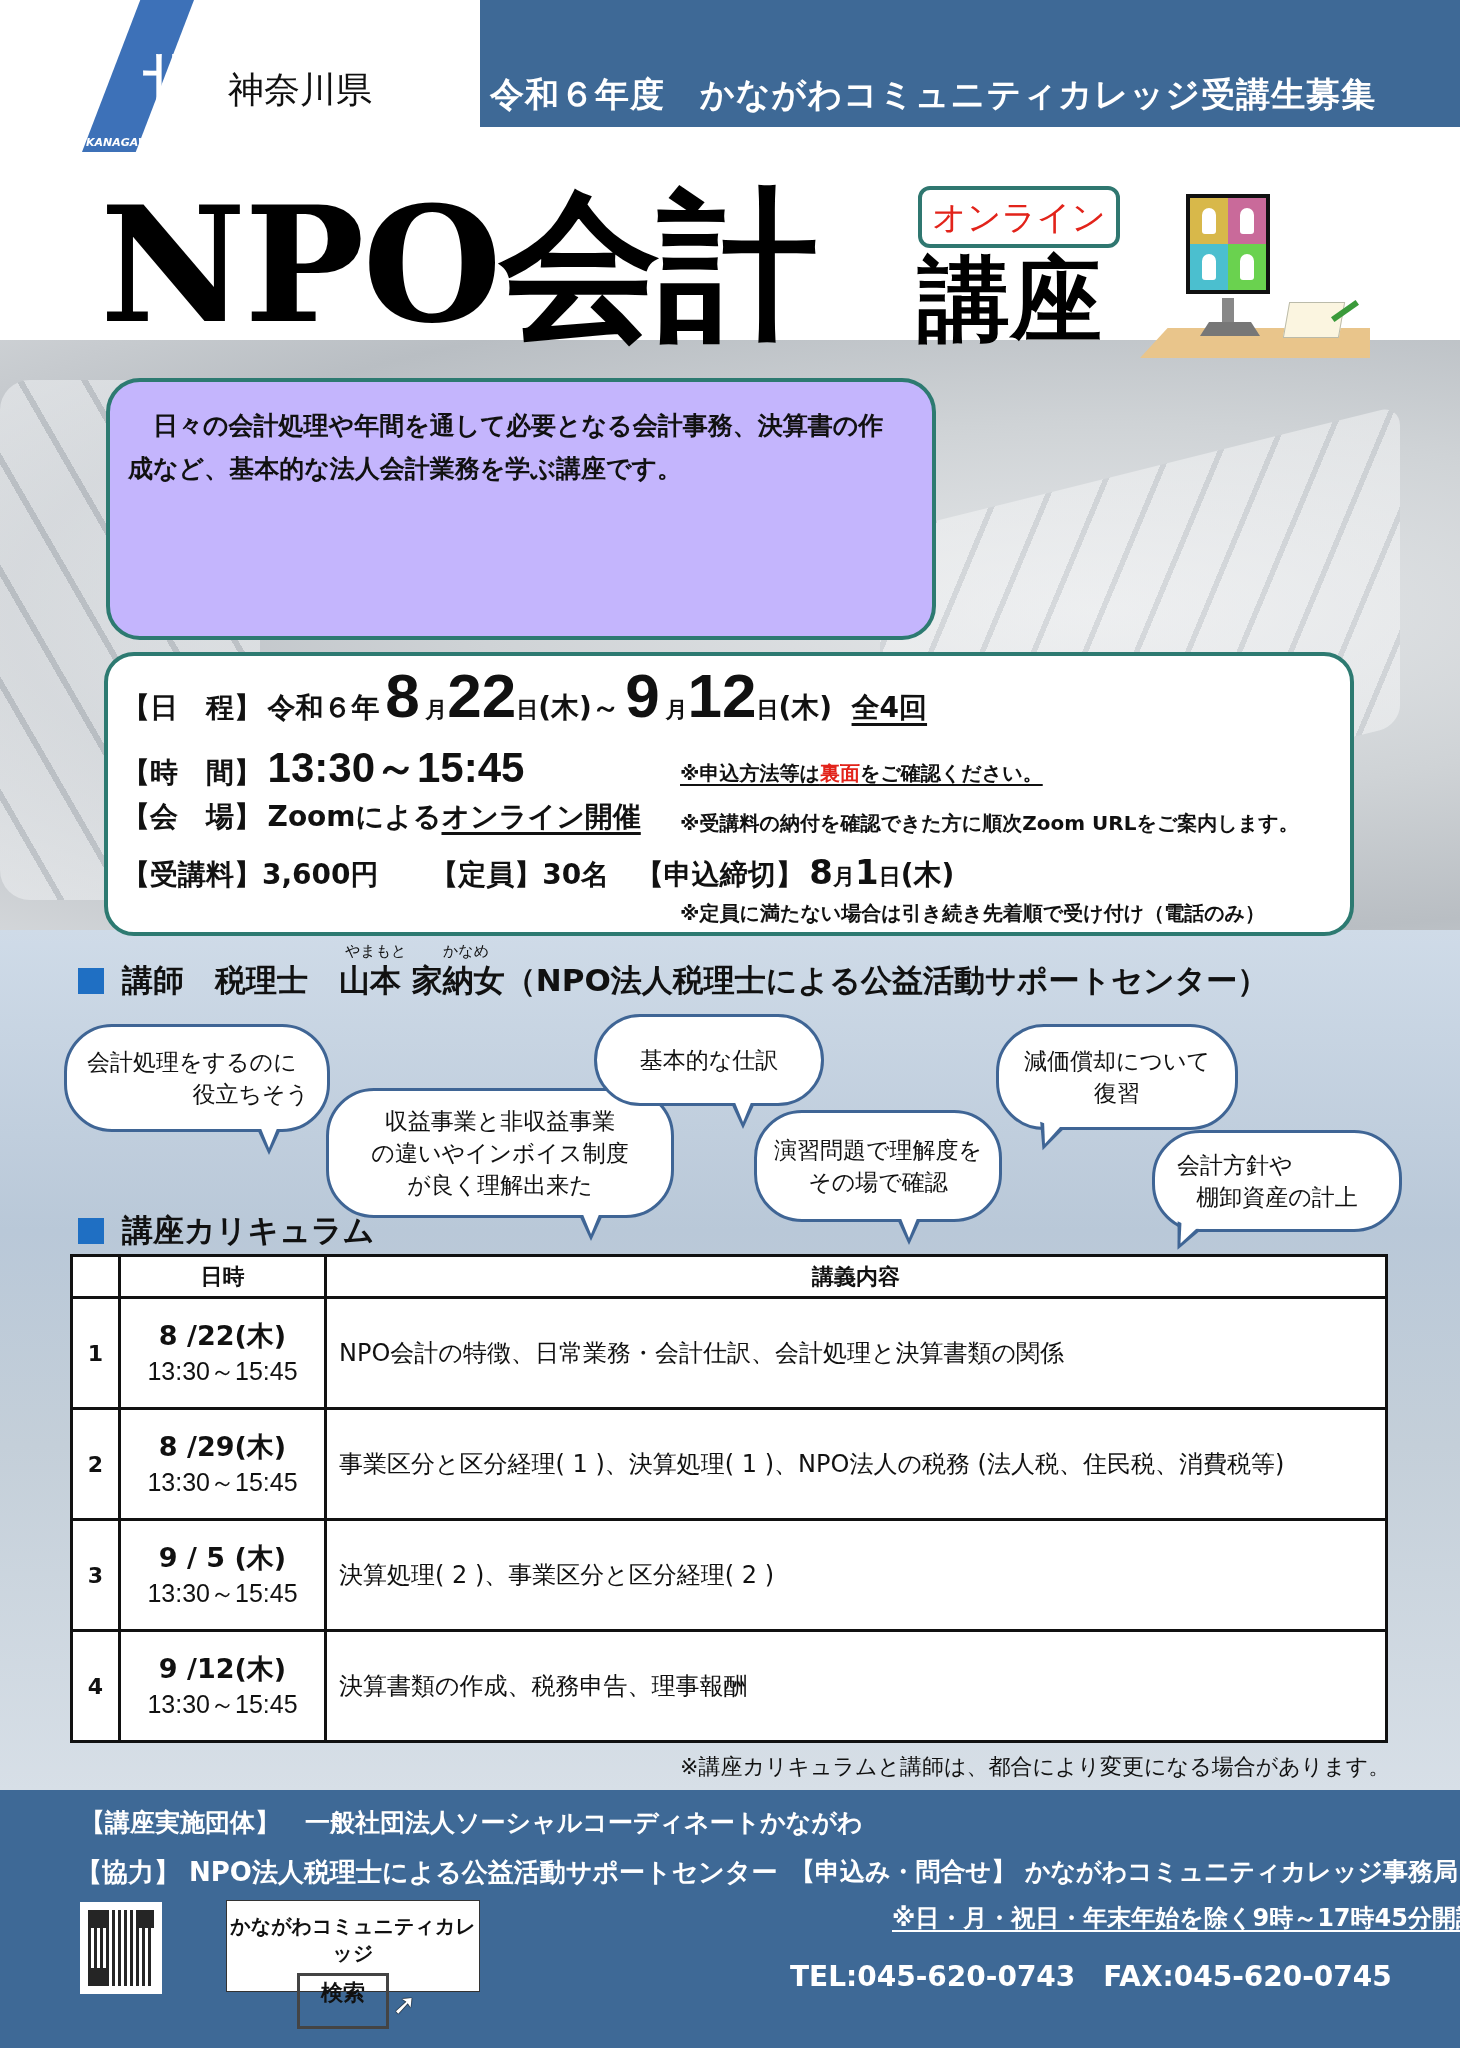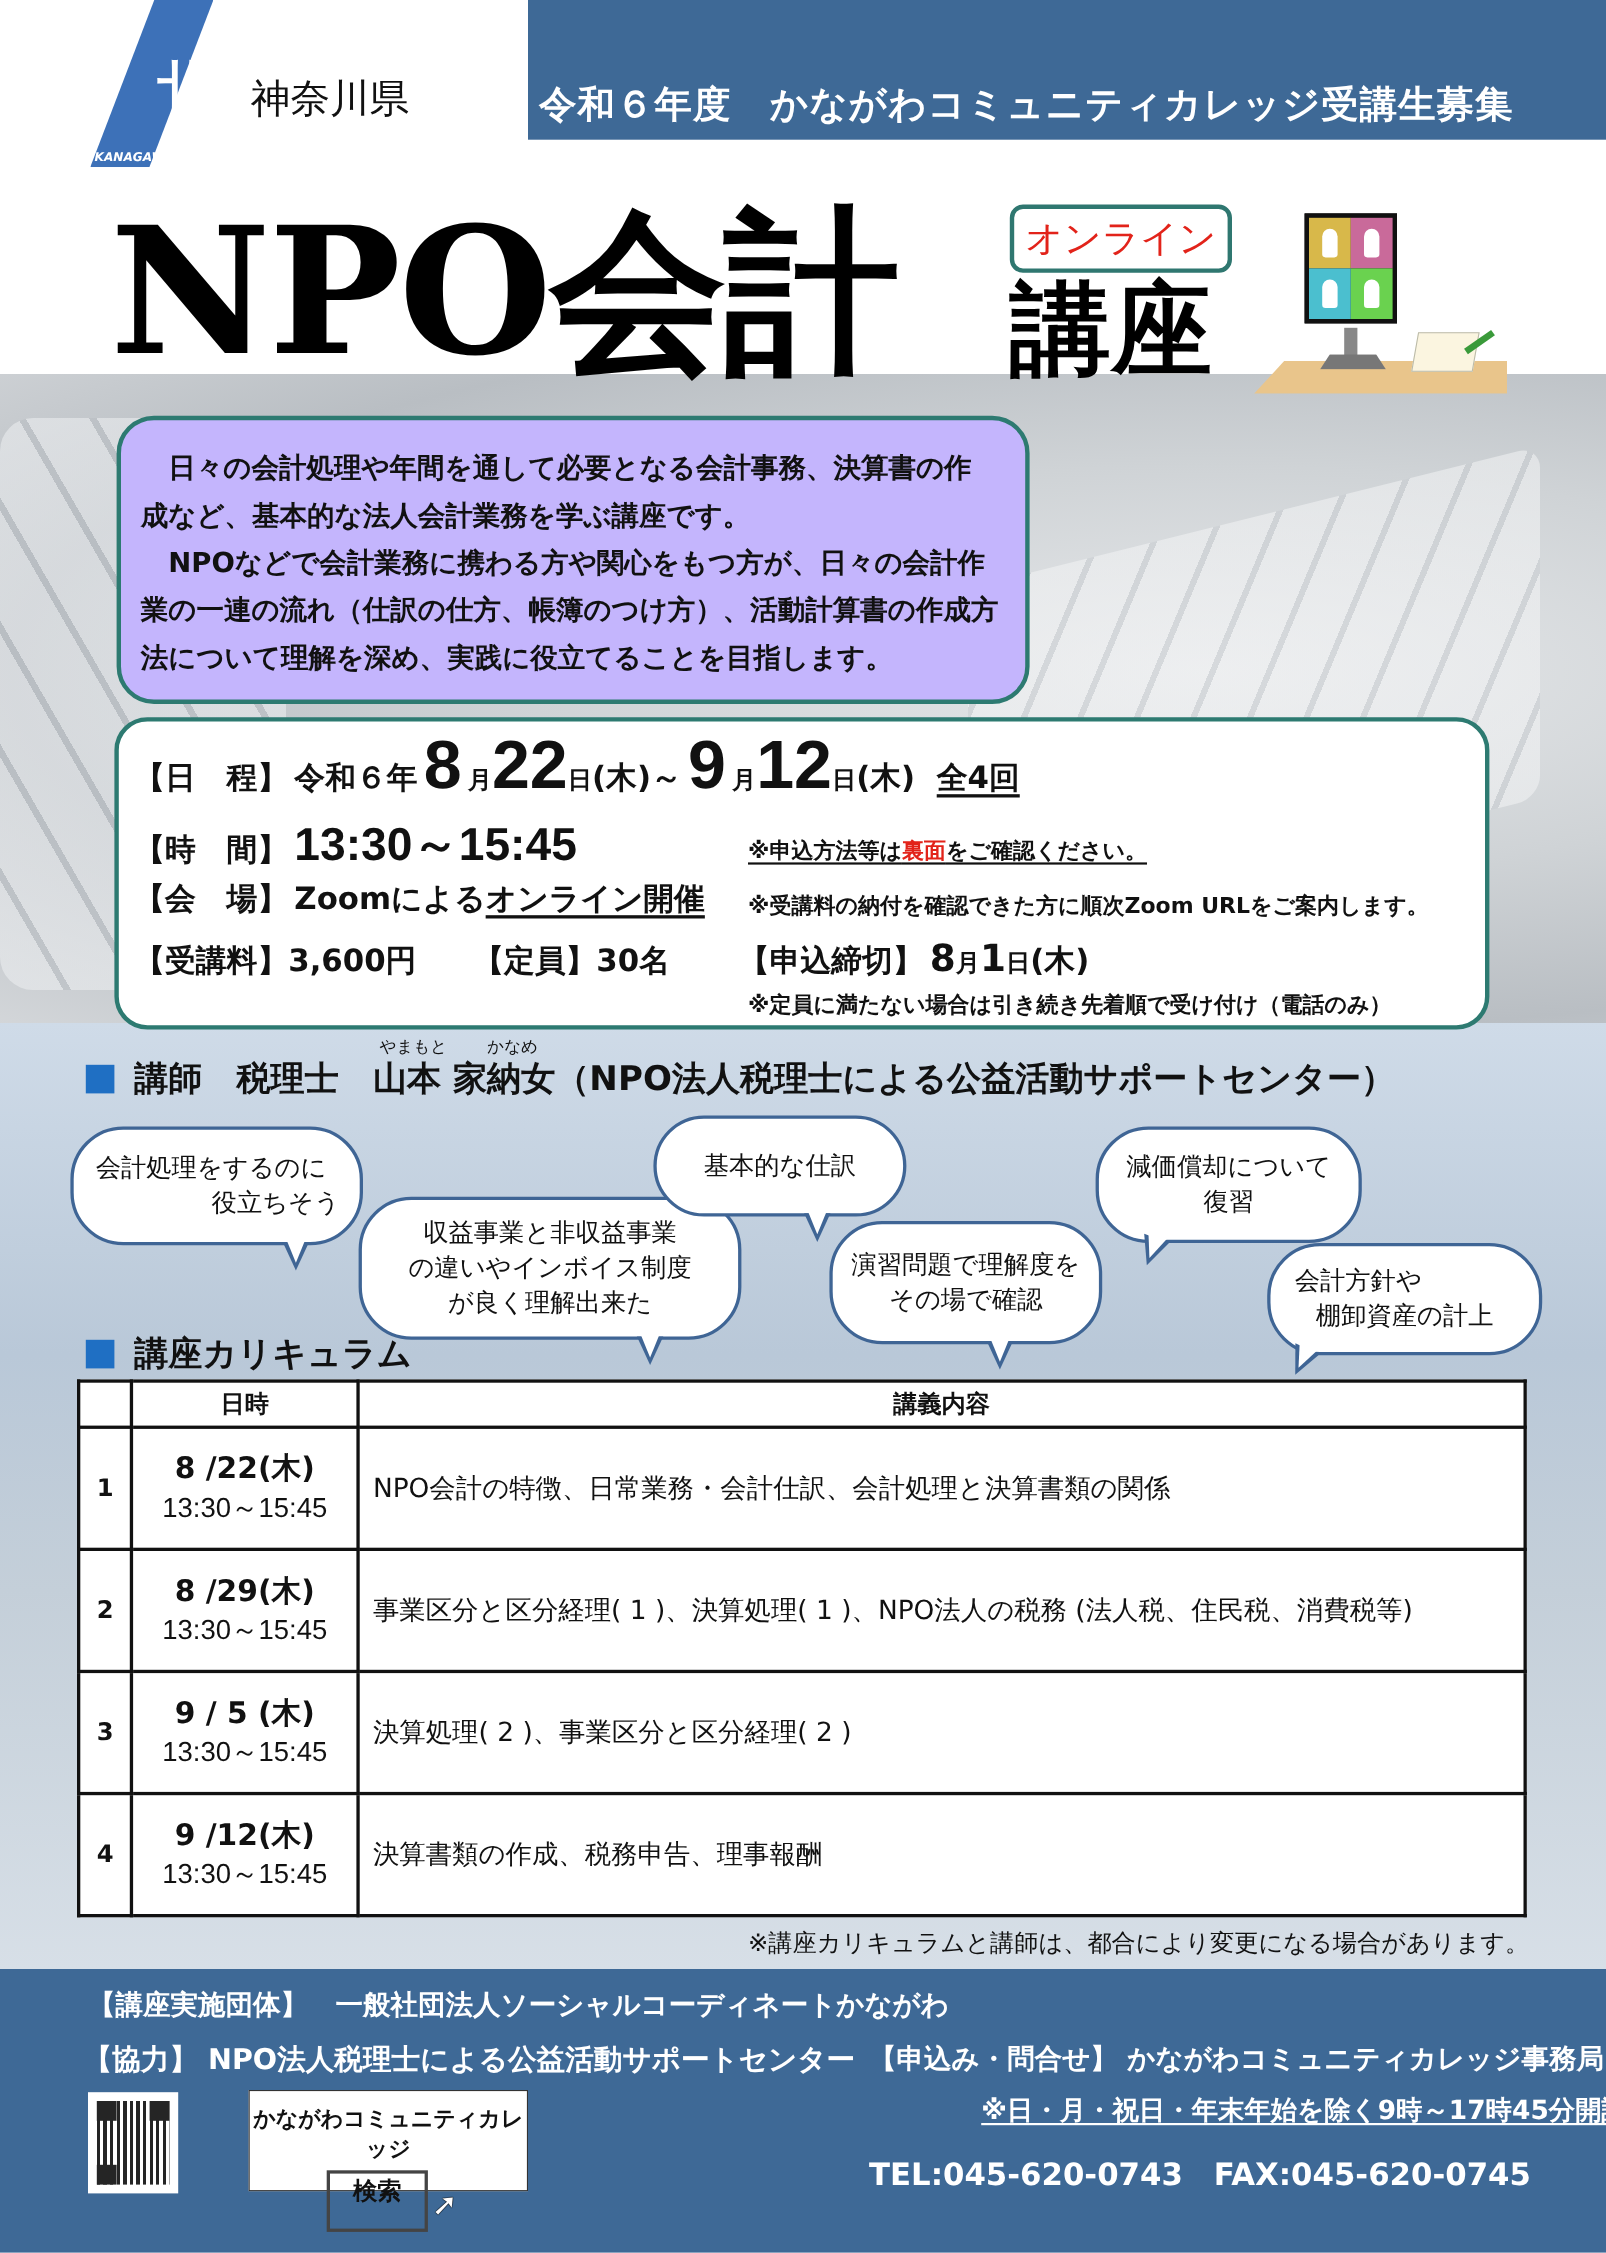--- a/index.html
+++ b/index.html
@@ -210,21 +210,20 @@
     <div class="q" style="background:#6ad24f"></div>
   </div>
   <div class="stand"></div>
   <div class="base"></div>
   <div class="book"></div>
   <div class="pencil"></div>
 </div>
 
 <div class="abs desc-box">
   <p>　日々の会計処理や年間を通して必要となる会計事務、決算書の作成など、基本的な法人会計業務を学ぶ講座です。</p>
-  <p>　NPOなどで会計業務に携わる方や関心をもつ方が、日々の会計作業の一連の流れ（仕訳の仕方、帳簿のつけ方）、活動計算書の作成方法について理解を深め、実践に役立てることを目指します。</p>
 </div>
 
 <div class="abs sched-box">
   <div class="sched-line" style="left:14px; top:4px;">
     <span class="lbl">【日　程】</span>
     <span class="lbl">令和６年</span>
     <span class="big-num">8</span>
     <span class="sm-txt">月</span><span class="big-num">22</span><span class="sm-txt">日</span><span class="mid-txt">(木)</span><span class="mid-txt">～</span>
     <span class="big-num">9</span>
     <span class="sm-txt">月</span><span class="big-num">12</span><span class="sm-txt">日</span><span class="mid-txt">(木)</span>
@@ -241,21 +240,21 @@
 
   <div class="sched-line note" style="left:572px; top:154px;">※受講料の納付を確認できた方に順次Zoom URLをご案内します。</div>
   <div class="sched-line" style="left:14px; top:142px;">
     <span class="lbl">【会　場】</span>
     <span class="lbl">Zoomによる</span><span class="lbl ul">オンライン開催</span>
   </div>
 
   <div class="sched-line" style="left:14px; top:196px;">
     <span class="lbl">【受講料】</span><span class="lbl">3,600円</span>
     <span class="lbl" style="margin-left:46px;">【定員】</span><span class="lbl">30名</span>
-    <span class="lbl" style="margin-left:57px;">【申込締切】</span>
+    <span class="lbl" style="margin-left:21px;">【申込締切】</span>
     <span style="font-size:34px;">8</span><span class="sm-txt">月</span><span style="font-size:34px;">1</span><span class="sm-txt">日</span><span class="mid-txt">(木)</span>
   </div>
   <div class="sched-line note" style="left:572px; top:244px;">※定員に満たない場合は引き続き先着順で受け付け（電話のみ）</div>
 </div>
 
 <div class="ruby" style="left:345px; top:942px;">やまもと</div>
 <div class="ruby" style="left:443px; top:942px;">かなめ</div>
 <div class="sec-head" style="left:78px; top:960px;">
   <div class="sq"></div>
   <div class="txt">講師　税理士　山本 家納女（NPO法人税理士による公益活動サポートセンター）</div>

